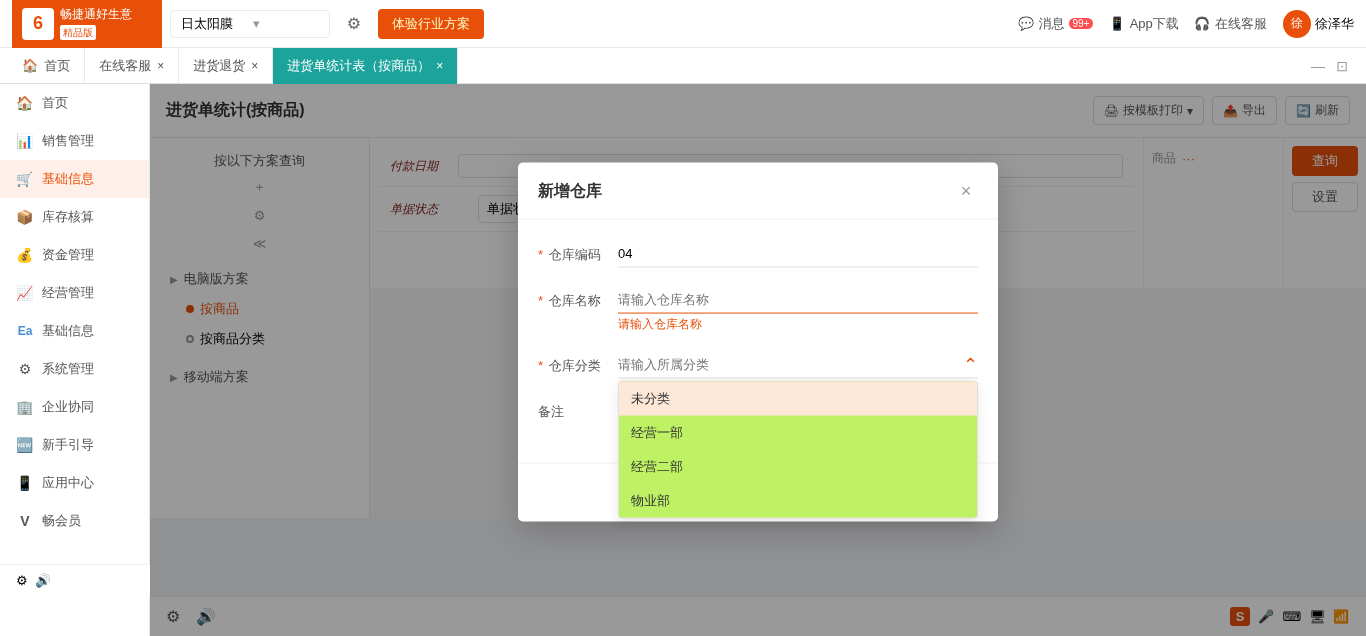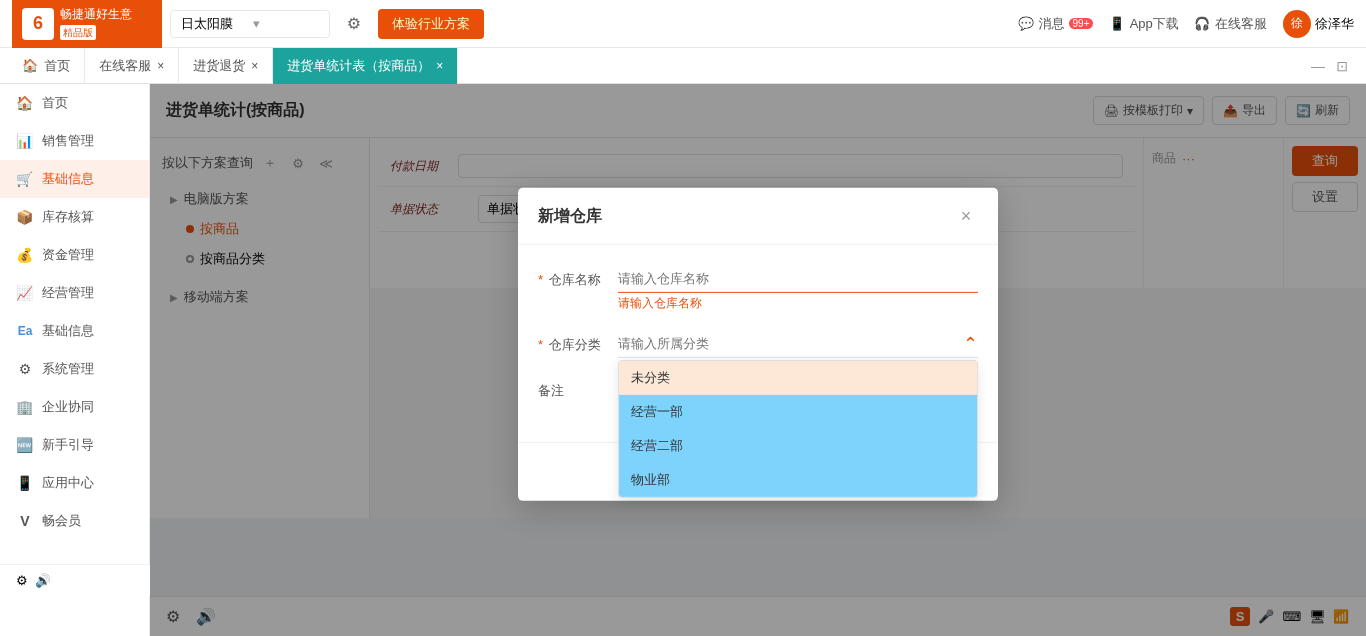--- a/index.html
+++ b/index.html
@@ -81,21 +81,21 @@
       display: flex; align-items: center; gap: 4px; padding: 5px 10px;
       border: 1px solid #ddd; border-radius: 4px; cursor: pointer; background: #fff;
       font-size: 12px; color: #555;
     }
 
     
     .query-panel { display: flex; background: #f5f5f5; min-height: 380px; }
 
     
     .scheme-panel { width: 220px; background: #fff; border-right: 1px solid #e8e8e8; padding: 8px 0; }
-    .scheme-header { display: flex; align-items: center; padding: 6px 12px; gap: 6px; font-size: 13px; color: #555; }
+    .scheme-header { display: flex; align-items: center; padding: 6px 12px; gap: 6px; font-size: 13px; color: #555; flex-direction: column; }
     .scheme-icon-btn { width: 22px; height: 22px; display: flex; align-items: center; justify-content: center; cursor: pointer; color: #999; }
     .scheme-group { padding: 4px 0; }
     .scheme-group-title { display: flex; align-items: center; padding: 6px 12px 6px 20px; gap: 6px; color: #555; cursor: pointer; }
     .scheme-group-arrow { font-size: 10px; color: #999; }
     .scheme-item { padding: 6px 12px 6px 36px; cursor: pointer; display: flex; align-items: center; gap: 6px; }
     .scheme-item.active { color: #e8500a; }
     .scheme-item .dot { width: 8px; height: 8px; border-radius: 50%; background: #e8500a; flex-shrink: 0; }
     .scheme-item .outline-dot { width: 8px; height: 8px; border-radius: 50%; border: 2px solid #999; flex-shrink: 0; }
     .query-row { display: flex; align-items: center; padding: 8px 12px; border-bottom: 1px solid #f0f0f0; gap: 8px; }
     .query-label { color: #7f1d1d; font-size: 12px; width: 60px; flex-shrink: 0; font-style: italic; }
@@ -127,21 +127,21 @@
     }
     .form-input.error-border { border-bottom: 1px solid #e8500a; }
     .error-text { color: #e8500a; font-size: 12px; margin-top: 2px; }
 
     .dropdown-wrap { position: relative; }
     .dropdown-arrow { position: absolute; right: 0; top: 50%; transform: translateY(-50%); cursor: pointer; }
     .dropdown-arrow-up { color: #e8500a; font-size: 18px; }
 
     .dropdown-list {
       position: absolute; top: calc(100% + 2px); left: 0; right: 0;
-      background: #7dd3fc; border: 1px solid #e0e0e0; border-radius: 4px;
+      background: #bef264; border: 1px solid #e0e0e0; border-radius: 4px;
       box-shadow: 0 4px 12px rgba(0,0,0,0.1); z-index: 200;
     }
     .dropdown-option {
       padding: 8px 12px; font-size: 13px; cursor: pointer; color: #333;
     }
     .dropdown-option.highlighted { background: #fde8d8; }
 
     .modal-footer { display: flex; justify-content: flex-end; padding: 12px 20px; border-top: 1px solid #f0f0f0; gap: 8px; }
     .btn-save { background: #e8500a; color: #fff; border: none; border-radius: 4px; padding: 8px 24px; font-size: 14px; cursor: pointer; }
     .btn-query { background: #e8500a; color: #fff; border: none; border-radius: 4px; padding: 6px 20px; cursor: pointer; font-size: 13px; }
@@ -378,20 +378,29 @@
     </div>
 
     <div class="overlay">
       <div class="modal">
         <div class="modal-header">
           <span class="modal-title">新增仓库</span>
           <div class="modal-close">×</div>
         </div>
         <div class="modal-body">
 
+          <div class="form-row">
+            <div class="form-label">
+              <span class="required">*</span>
+              <span>仓库编码</span>
+            </div>
+            <div class="form-control-wrap">
+              <input class="form-input" type="text" value="04" style="">
+            </div>
+          </div>
 
           <div class="form-row">
             <div class="form-label">
               <span class="required">*</span>
               <span>仓库名称</span>
             </div>
             <div class="form-control-wrap">
               <input class="form-input error-border" type="text" placeholder="请输入仓库名称" style="">
               <div class="error-text">请输入仓库名称</div>
             </div>

